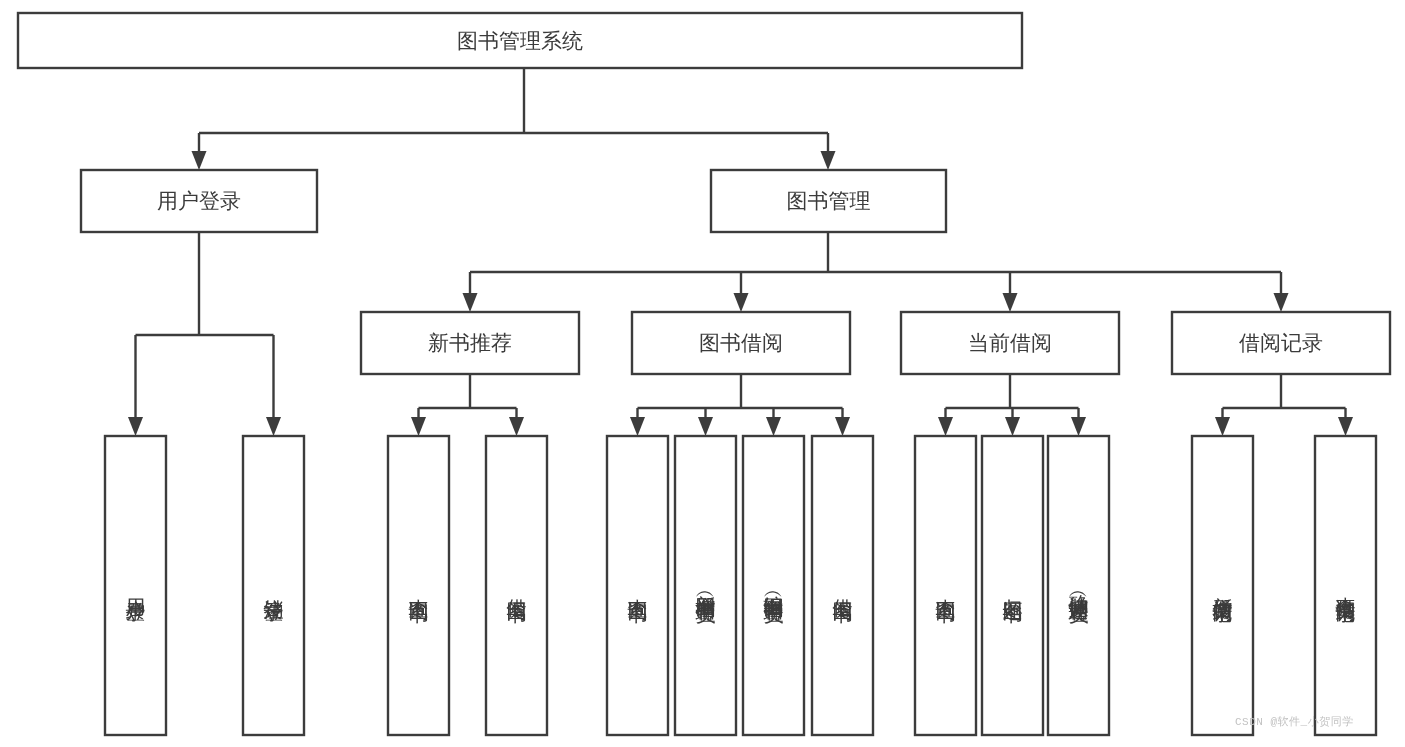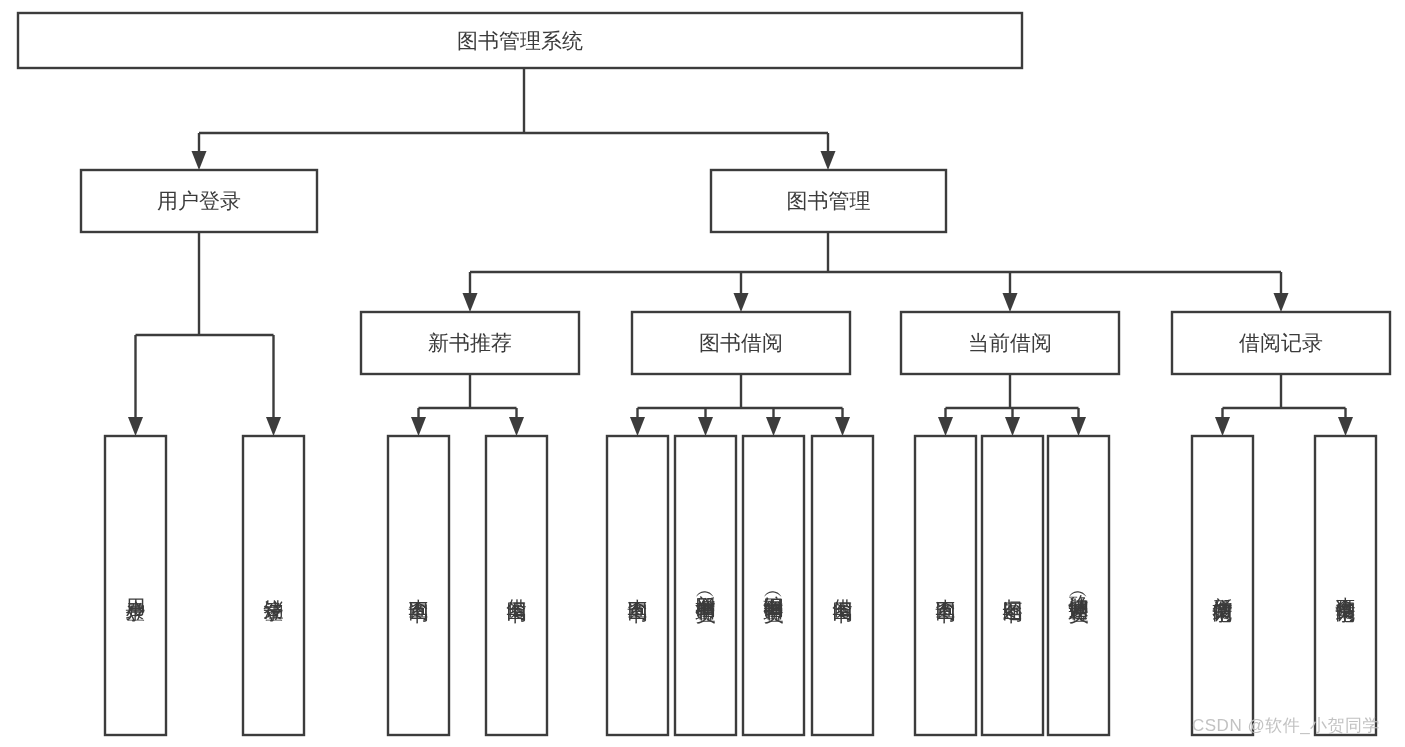--- a/index.html
+++ b/index.html
@@ -59,25 +59,26 @@
     font-family: "DejaVu Sans", "Liberation Sans", sans-serif;
     font-size: 20px;
     line-height: 1.06;
     letter-spacing: 1.5px;
     color: #3b3b3b;
     white-space: nowrap;
     pointer-events: none;
   }
   .watermark {
     position: absolute;
-    font-family: Liberation Sans, sans-serif;
-    font-size: 17px;
+    font-family: Liberation Mono, monospace;
+    font-size: 11px;
     color: #c2c2c2;
     white-space: nowrap;
     letter-spacing: 0.5px;
+    padding-left: 43px;
   }
 </style>
 </head>
 <body>
 
 <div id="diagram-root">
   <svg class="diagram-canvas" viewBox="0 0 1405 747">
     <g id="connector-layer">
         <line x1="524" y1="68" x2="524" y2="133" class="connector"></line>
         <line x1="199" y1="133" x2="828" y2="133" class="connector"></line>

